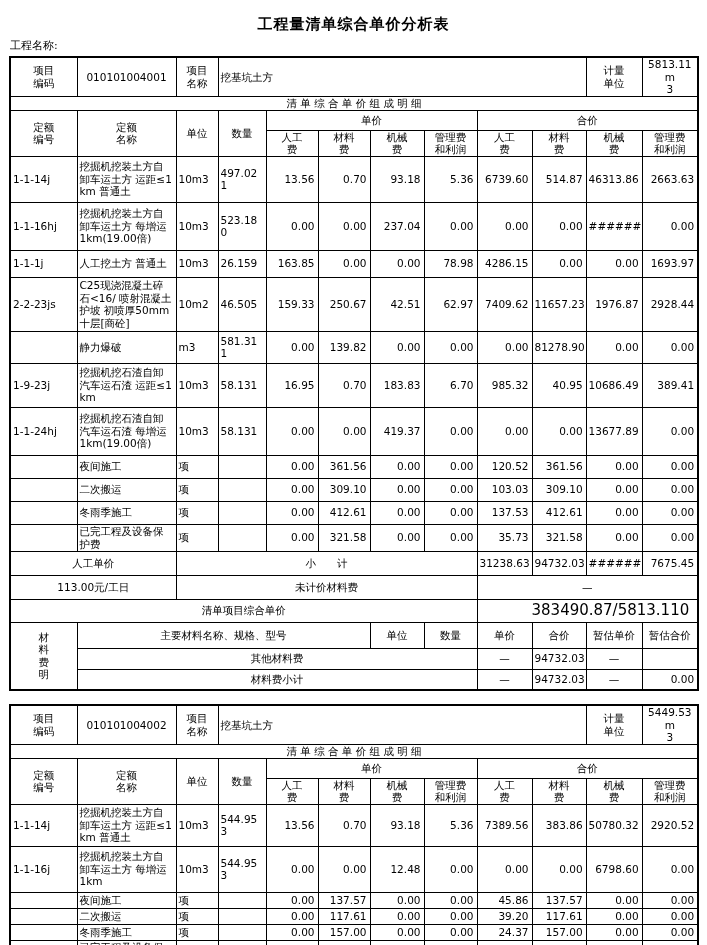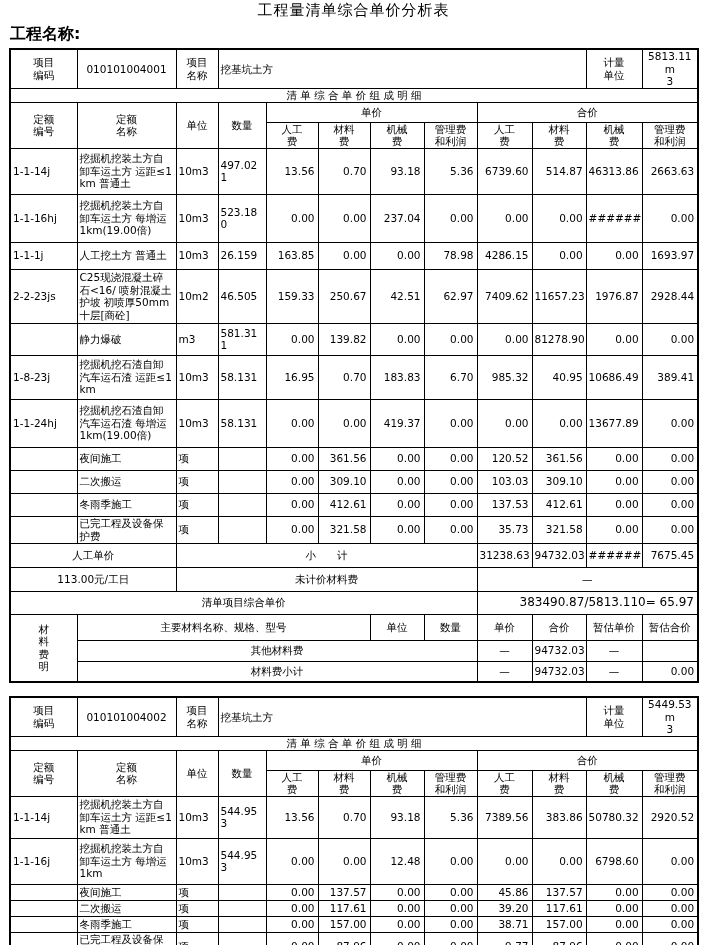--- a/index.html
+++ b/index.html
@@ -1,27 +1,27 @@
 <!DOCTYPE html>
 <html><head>
 <meta charset="utf-8">
 <style>
   html,body{margin:0;padding:0;background:#fff;color:#000;}
   body{width:707px;min-height:945px;font-family:"DejaVu Sans",sans-serif;}
-  .title{font-size:15px;font-weight:normal;text-align:center;padding-top:1px;letter-spacing:1px;}
-  .pname{font-size:16px;margin:4px 0 3px 10px;font-weight:bold;}
+  .title{font-size:15px;font-weight:bold;text-align:center;padding-top:15px;letter-spacing:1px;}
+  .pname{font-size:11px;margin:4px 0 3px 10px;}
   table.tbl{border-collapse:collapse;table-layout:fixed;width:688px;margin-left:9px;border:2px solid #000;}
   table.t2gap{margin-top:13px;}
   td{border:1px solid #000;font-size:10.5px;line-height:12.5px;padding:0 2px;overflow:hidden;word-break:break-all;vertical-align:middle;}
   td.c{text-align:center;}
   td.l{text-align:left;}
   td.r{text-align:right;white-space:nowrap;padding-right:3px;}
   .pre{white-space:pre-line;}
   .flexv{display:flex;justify-content:space-between;align-items:center;padding:0 4px 0 40px;}
-  .flexv span{white-space:nowrap;font-size:12px;}
+  .flexv span{white-space:nowrap;font-size:15px;margin-left:12px;}
 </style>
 </head>
 <body>
 
 <div class="title">工程量清单综合单价分析表</div>
 <div class="pname">工程名称:</div>
 
 <table class="tbl">
 <colgroup>
       <col style="width:67px">
@@ -145,21 +145,21 @@
         <td class="r">0.00</td>
         <td class="r">139.82</td>
         <td class="r">0.00</td>
         <td class="r">0.00</td>
         <td class="r">0.00</td>
         <td class="r">81278.90</td>
         <td class="r">0.00</td>
         <td class="r">0.00</td>
       </tr>
 <tr style="height:44px">
-        <td class="l">1-8-23j</td>
+        <td class="l">1-9-23j</td>
         <td class="l">挖掘机挖石渣自卸汽车运石渣 运距≤1km</td>
         <td class="l">10m3</td>
         <td class="l">58.131</td>
         <td class="r">16.95</td>
         <td class="r">0.70</td>
         <td class="r">183.83</td>
         <td class="r">6.70</td>
         <td class="r">985.32</td>
         <td class="r">40.95</td>
         <td class="r">10686.49</td>
@@ -404,21 +404,21 @@
       </tr>
 <tr style="height:16px">
         <td class="l"></td>
         <td class="l">冬雨季施工</td>
         <td class="l">项</td>
         <td class="l"></td>
         <td class="r">0.00</td>
         <td class="r">157.00</td>
         <td class="r">0.00</td>
         <td class="r">0.00</td>
-        <td class="r">38.71</td>
+        <td class="r">24.37</td>
         <td class="r">157.00</td>
         <td class="r">0.00</td>
         <td class="r">0.00</td>
       </tr>
 <tr style="height:28px">
         <td class="l"></td>
         <td class="l">已完工程及设备保护费</td>
         <td class="l">项</td>
         <td class="l"></td>
         <td class="r">0.00</td>

